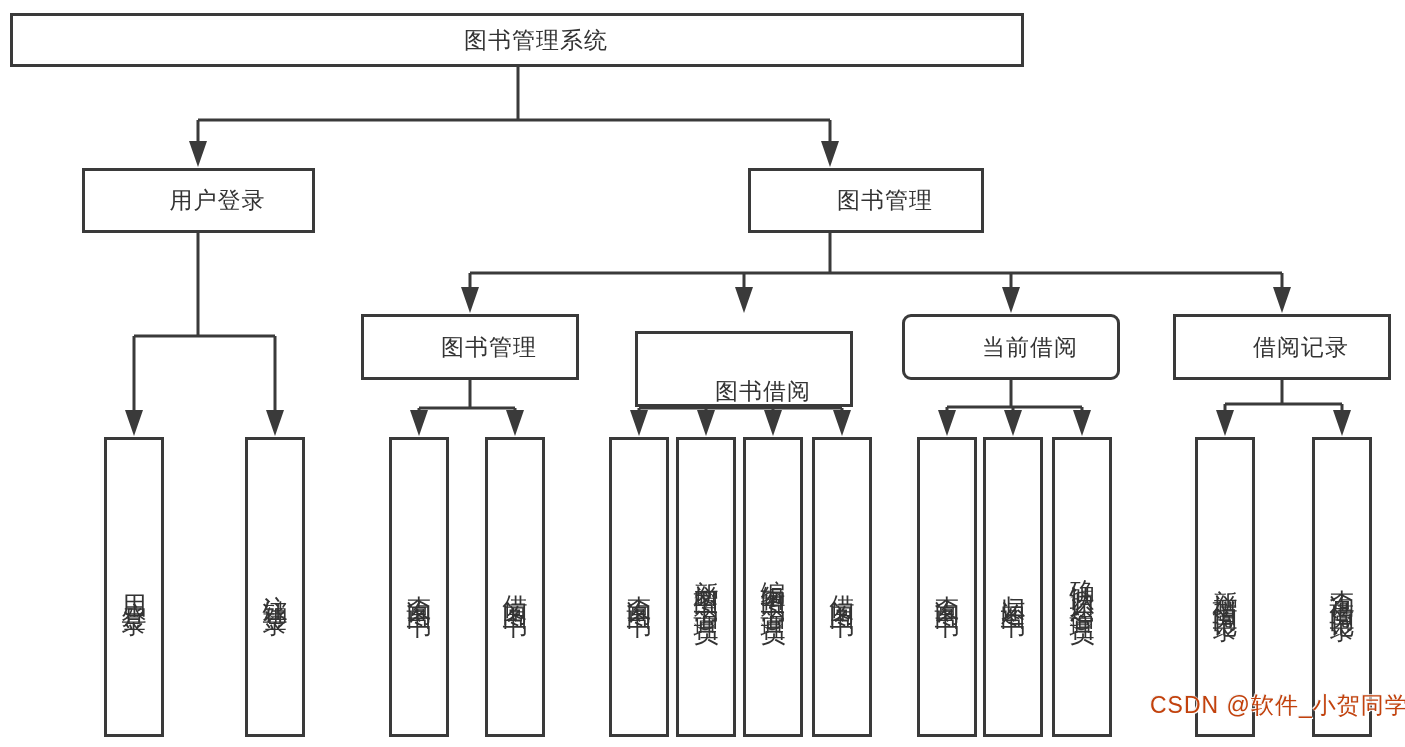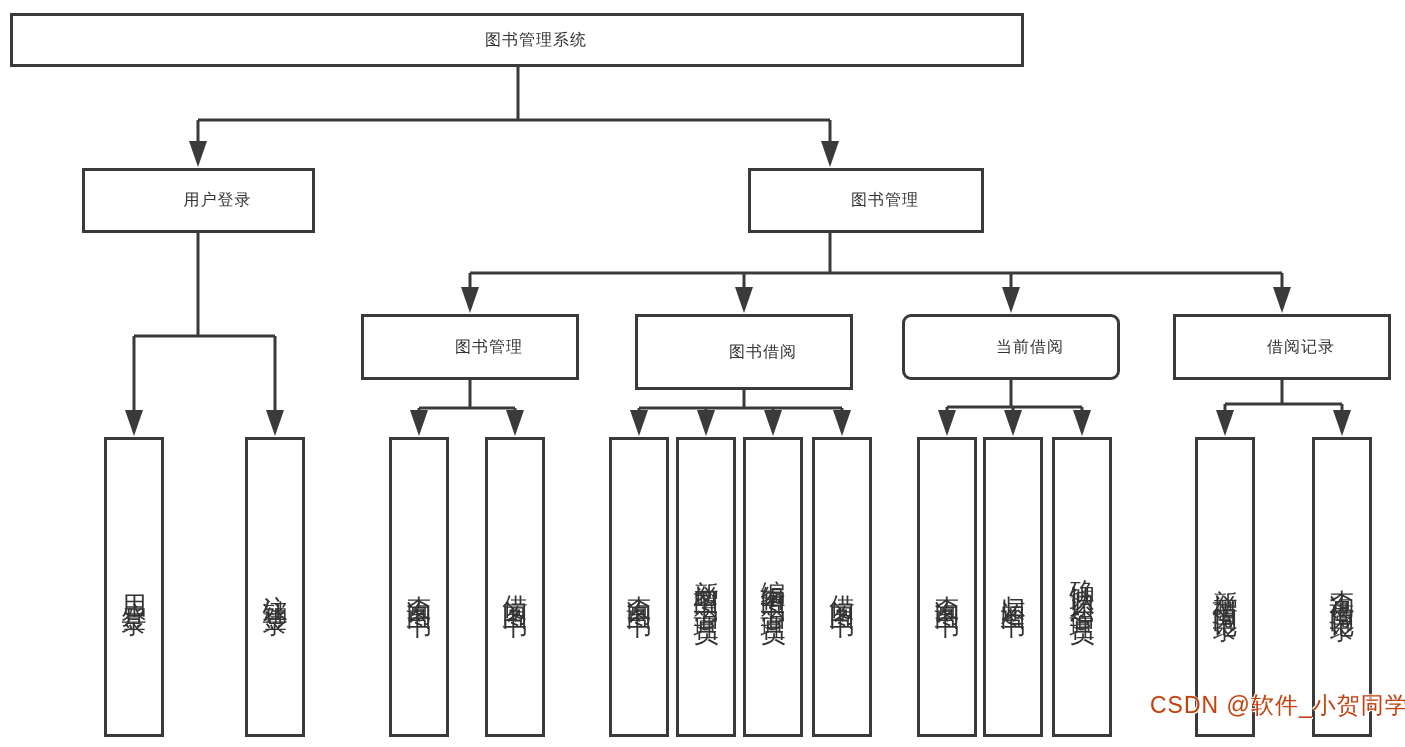--- a/index.html
+++ b/index.html
@@ -7,21 +7,21 @@
     position:relative; width:1405px; height:747px; background:#ffffff;
     font-family:"Liberation Sans", sans-serif; overflow:hidden;
   }
   #wires { position:absolute; left:0; top:0; width:1405px; height:747px; }
   .box {
     position:absolute; box-sizing:border-box; background:#ffffff;
     border:3px solid #3a3a3a; color:#333333;
     display:flex; align-items:center; justify-content:center;
     text-align:center; line-height:1.15;
   }
-  .h { font-size:16px; letter-spacing:1px;padding-left:38px; }
+  .h { font-size:23px; letter-spacing:1px;padding-left:38px; }
   .v { writing-mode:vertical-rl; font-size:25px; letter-spacing:6px; }
   #watermark {
     position:absolute; left:1150px; top:690px;
     font-size:23px; letter-spacing:1px; color:#c2410c;
     text-shadow:1px 1px 0 #ffffff, -1px -1px 0 #f2f2f2, 0 0 2px #ffffff;
     white-space:nowrap; z-index:5;
   }
 </style>
 </head>
 <body>
@@ -75,21 +75,21 @@
   <div class="box h" style="left:82px; top:168px; width:233px; height:65px;">
     <span>用户登录</span>
   </div>
   <div class="box h" style="left:712px; top:168px; width:236px; height:65px;margin-left:36px;">
     <span>图书管理</span>
   </div>
 
   <div class="box h" style="left:361px; top:314px; width:218px; height:66px;">
     <span>图书管理</span>
   </div>
-  <div class="box h" style="left:635px; top:314px; width:218px; height:76px;">
+  <div class="box h" style="left:635px; top:331px; width:218px; height:76px;align-items:flex-end;">
     <span>图书借阅</span>
   </div>
   <div class="box h" style="left:902px; top:314px; width:218px; height:66px;border-radius:9px;">
     <span>当前借阅</span>
   </div>
   <div class="box h" style="left:1173px; top:314px; width:218px; height:66px;">
     <span>借阅记录</span>
   </div>
 
   <div class="box v" style="left:104px; top:437px; width:60px; height:300px;">用户登录</div>

